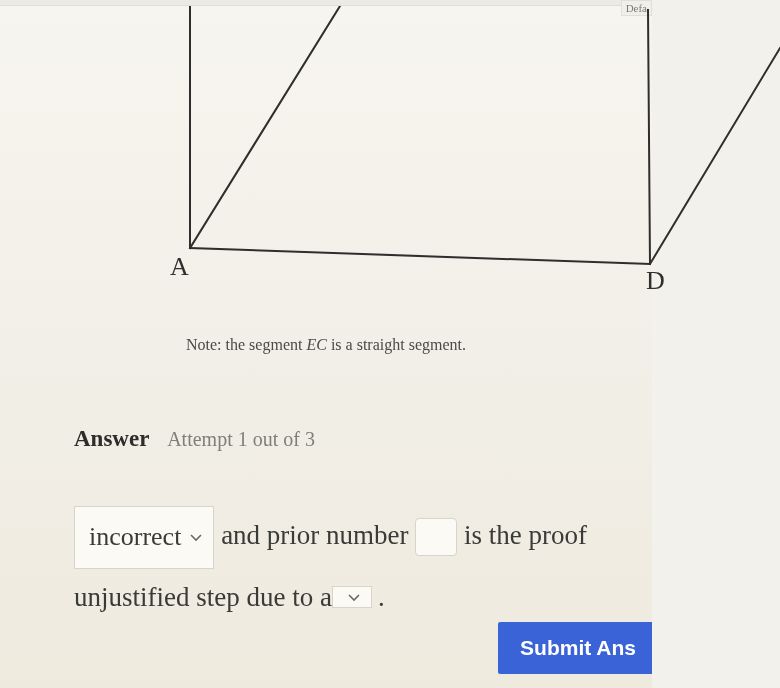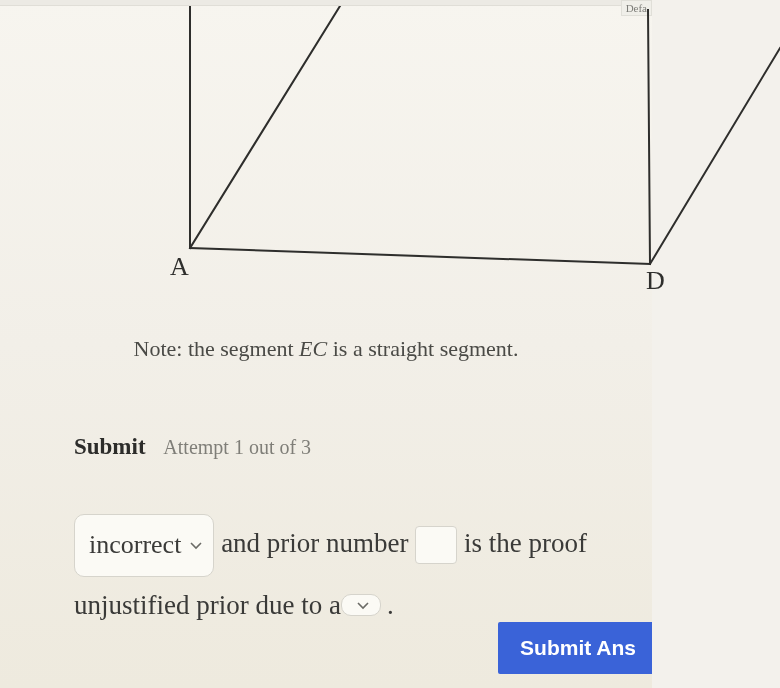--- a/index.html
+++ b/index.html
@@ -35,21 +35,21 @@
     position: absolute;
     font-family: 'Times New Roman', serif;
     font-size: 26px;
     color: #2f2f2d;
   }
   .labelA { left: 170px; top: 246px; }
   .labelD { left: 646px; top: 260px; }
 
   .note {
     text-align: center;
-    font-size: 22px;
+    font-size: 16px;
     color: #4a4a46;
     margin-top: 30px;
     font-family: Georgia, serif;
   }
   .note .seg {
     font-style: italic;
     font-family: 'Times New Roman', serif;
   }
 
   .answer-line {
@@ -76,21 +76,21 @@
     line-height: 2.1;
     width: 680px;
   }
   .dropdown {
     display: inline-flex;
     align-items: center;
     gap: 8px;
     border: 1px solid #d6d4cc;
     background: #fbfaf5;
     padding: 3px 10px 3px 14px;
-    border-radius: 10px;
+    border-radius: 0;
     font-size: 26px;
     color: #3a3a38;
     font-family: Georgia, serif;
     vertical-align: middle;
   }
   .dropdown .chev {
     display: inline-block;
   }
   .chev svg { display: block; }
 
@@ -170,40 +170,40 @@
     </svg>
     <div class="pt-label labelA">A</div>
     <div class="pt-label labelD">D</div>
   </div>
 
   <div class="note">
     <span>Note: the segment </span><span class="seg">EC</span><span> is a straight segment.</span>
   </div>
 
   <div class="answer-line">
-    <span class="answer-label">Submit</span>
+    <span class="answer-label">Answer</span>
     <span class="attempt">Attempt 1 out of 3</span>
   </div>
 
   <div class="proof-block">
     <div>
       <span class="dropdown">
         <span>incorrect</span>
         <span class="chev">
           <svg width="14" height="14" viewBox="0 0 14 14">
               <path d="M2 5 L7 10 L12 5" fill="none" stroke="#6b6b66" stroke-width="1.6"></path>
             </svg>
         </span>
       </span>
       <span> and prior number </span>
       <span class="numbox"></span>
       <span> is the proof</span>
     </div>
     <div class="second-line">
-      <span>unjustified prior due to a </span>
+      <span>unjustified step due to a </span>
       <span class="dropdown">
         <span class="chev">
           <svg width="14" height="14" viewBox="0 0 14 14">
               <path d="M2 5 L7 10 L12 5" fill="none" stroke="#6b6b66" stroke-width="1.6"></path>
             </svg>
         </span>
       </span>
       <span class="period-before-submit">.</span>
     </div>
   </div>

